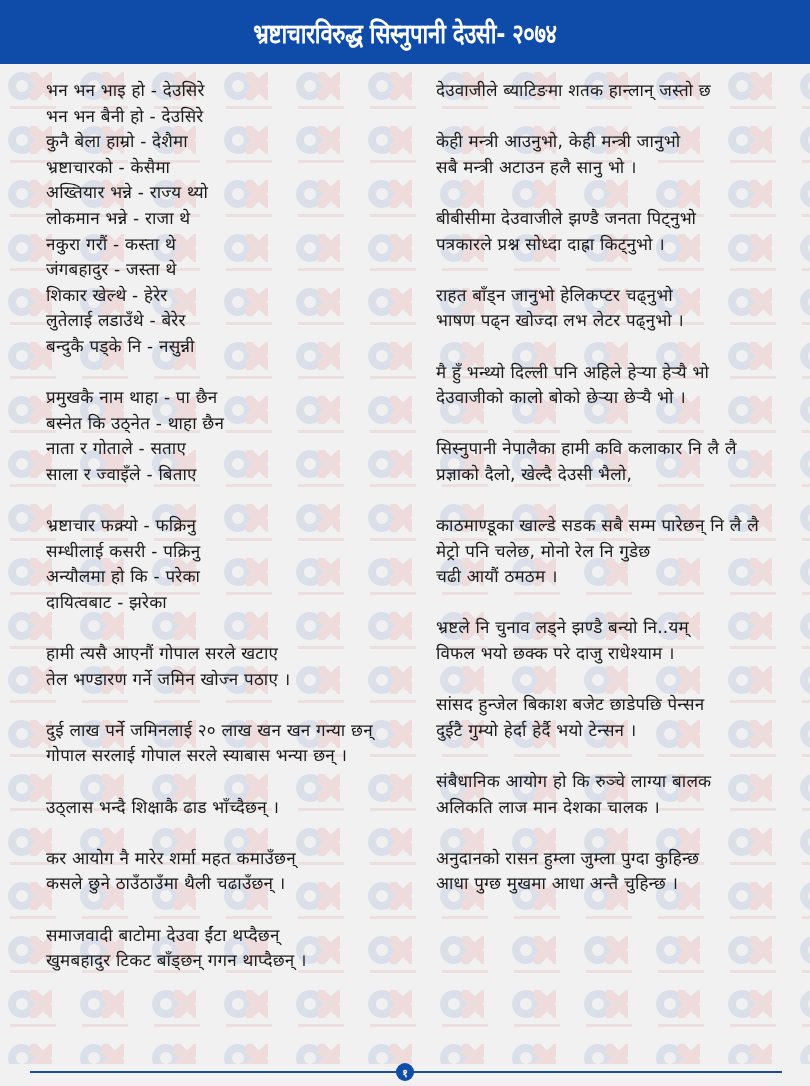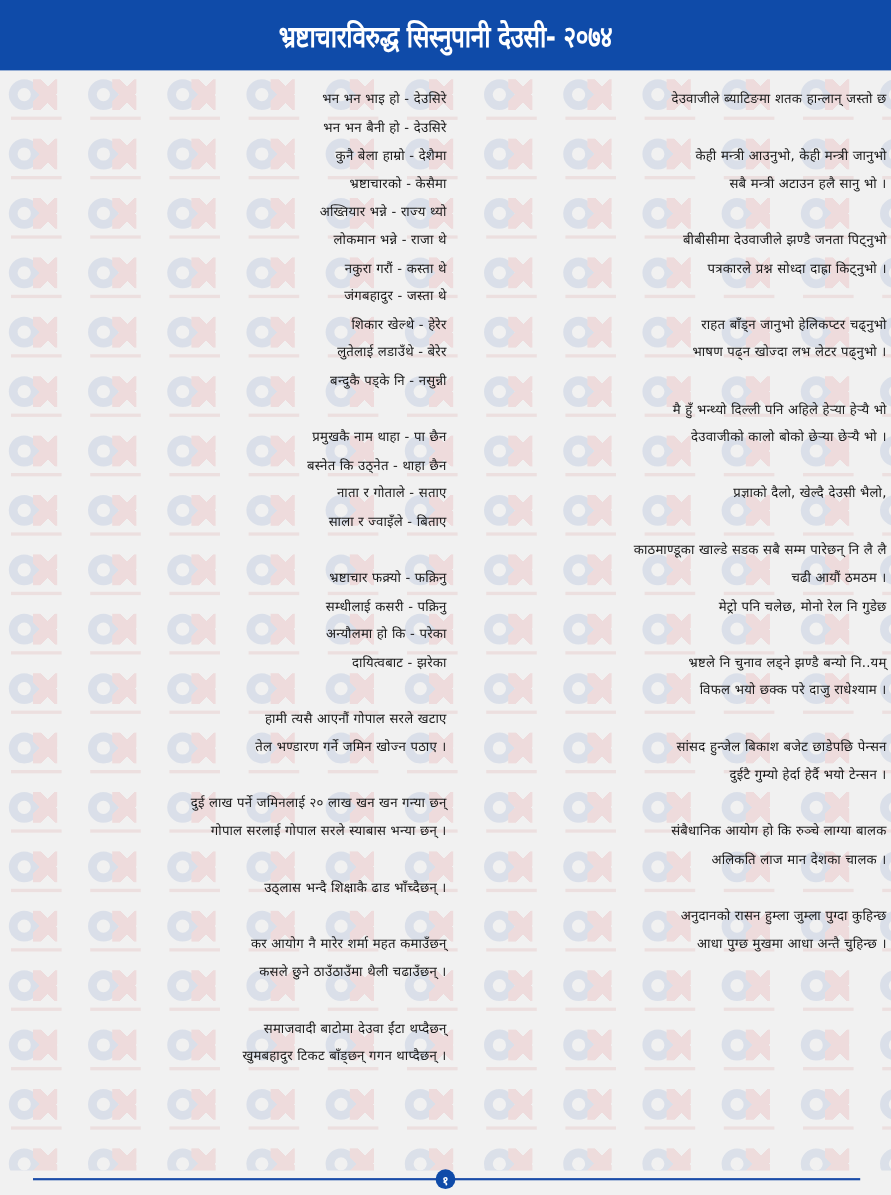--- a/index.html
+++ b/index.html
@@ -44,26 +44,25 @@
       position: absolute; left: 2px; top: 34px; width: 46px; height: 3px;
       background: #c64a4a;
     }
     .col {
       position: absolute; top: 78px;
     }
     .col-left { left: 46px; width: 360px; }
     .col-right { left: 436px; width: 370px; }
     .stanza { margin-bottom: 25.6px; }
     .line {
-      font-size: 12px;
+      font-size: 17px;
       line-height: 25.6px;
       height: 25.6px;
       white-space: nowrap;
       letter-spacing: 0.2px;
-      text-align: right;
     }
     .footer-line {
       position: absolute; left: 30px; top: 1071px; width: 752px; height: 2px;
       background: #1a4ca8;
     }
     .page-badge {
       position: absolute; left: 396px; top: 1063px; width: 18px; height: 18px;
       border-radius: 50%; background: #0f4ba9; color: #fff;
       font-size: 11px; font-weight: bold;
       display: flex; align-items: center; justify-content: center;
@@ -1248,26 +1247,27 @@
     </div>
     <div class="stanza">
       <div class="line">राहत बाँड्न जानुभो हेलिकप्टर चढ्नुभो</div>
       <div class="line">भाषण पढ्न खोज्दा लभ लेटर पढ्नुभो ।</div>
     </div>
     <div class="stanza">
       <div class="line">मै हुँ भन्थ्यो दिल्ली पनि अहिले हेर्‍या हेर्‍यै भो</div>
       <div class="line">देउवाजीको कालो बोको छेर्‍या छेर्‍यै भो ।</div>
     </div>
     <div class="stanza">
+      <div class="line">सिस्नुपानी नेपालैका हामी कवि कलाकार नि लै लै</div>
       <div class="line">प्रज्ञाको दैलो, खेल्दै देउसी भैलो,</div>
     </div>
     <div class="stanza">
       <div class="line">काठमाण्डूका खाल्डे सडक सबै सम्म पारेछन् नि लै लै</div>
+      <div class="line">मेट्रो पनि चलेछ, मोनो रेल नि गुडेछ</div>
       <div class="line">चढी आयौं ठमठम ।</div>
-      <div class="line">मेट्रो पनि चलेछ, मोनो रेल नि गुडेछ</div>
     </div>
     <div class="stanza">
       <div class="line">भ्रष्टले नि चुनाव लड्ने झण्डै बन्यो नि..यम्</div>
       <div class="line">विफल भयो छक्क परे दाजु राधेश्याम ।</div>
     </div>
     <div class="stanza">
       <div class="line">सांसद हुन्जेल बिकाश बजेट छाडेपछि पेन्सन</div>
       <div class="line">दुईटै गुम्यो हेर्दा हेर्दै भयो टेन्सन ।</div>
     </div>
     <div class="stanza">

